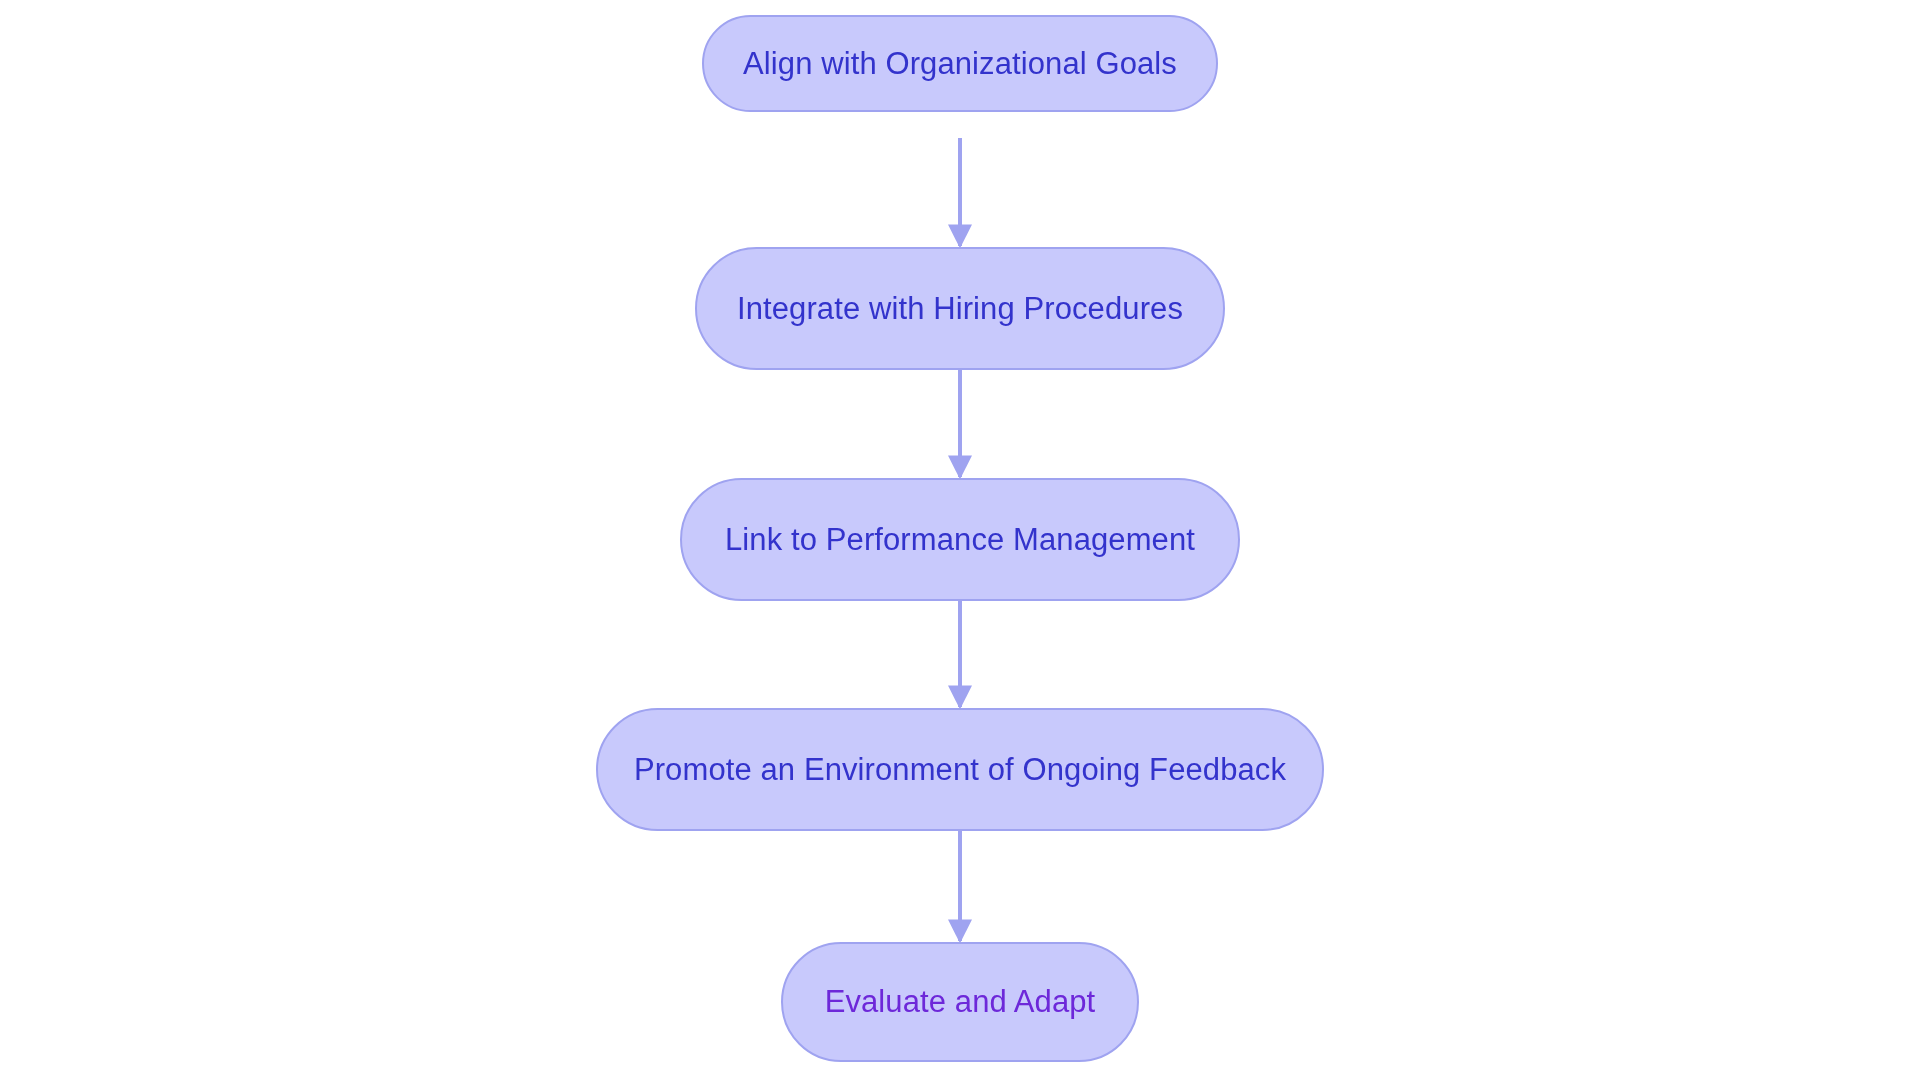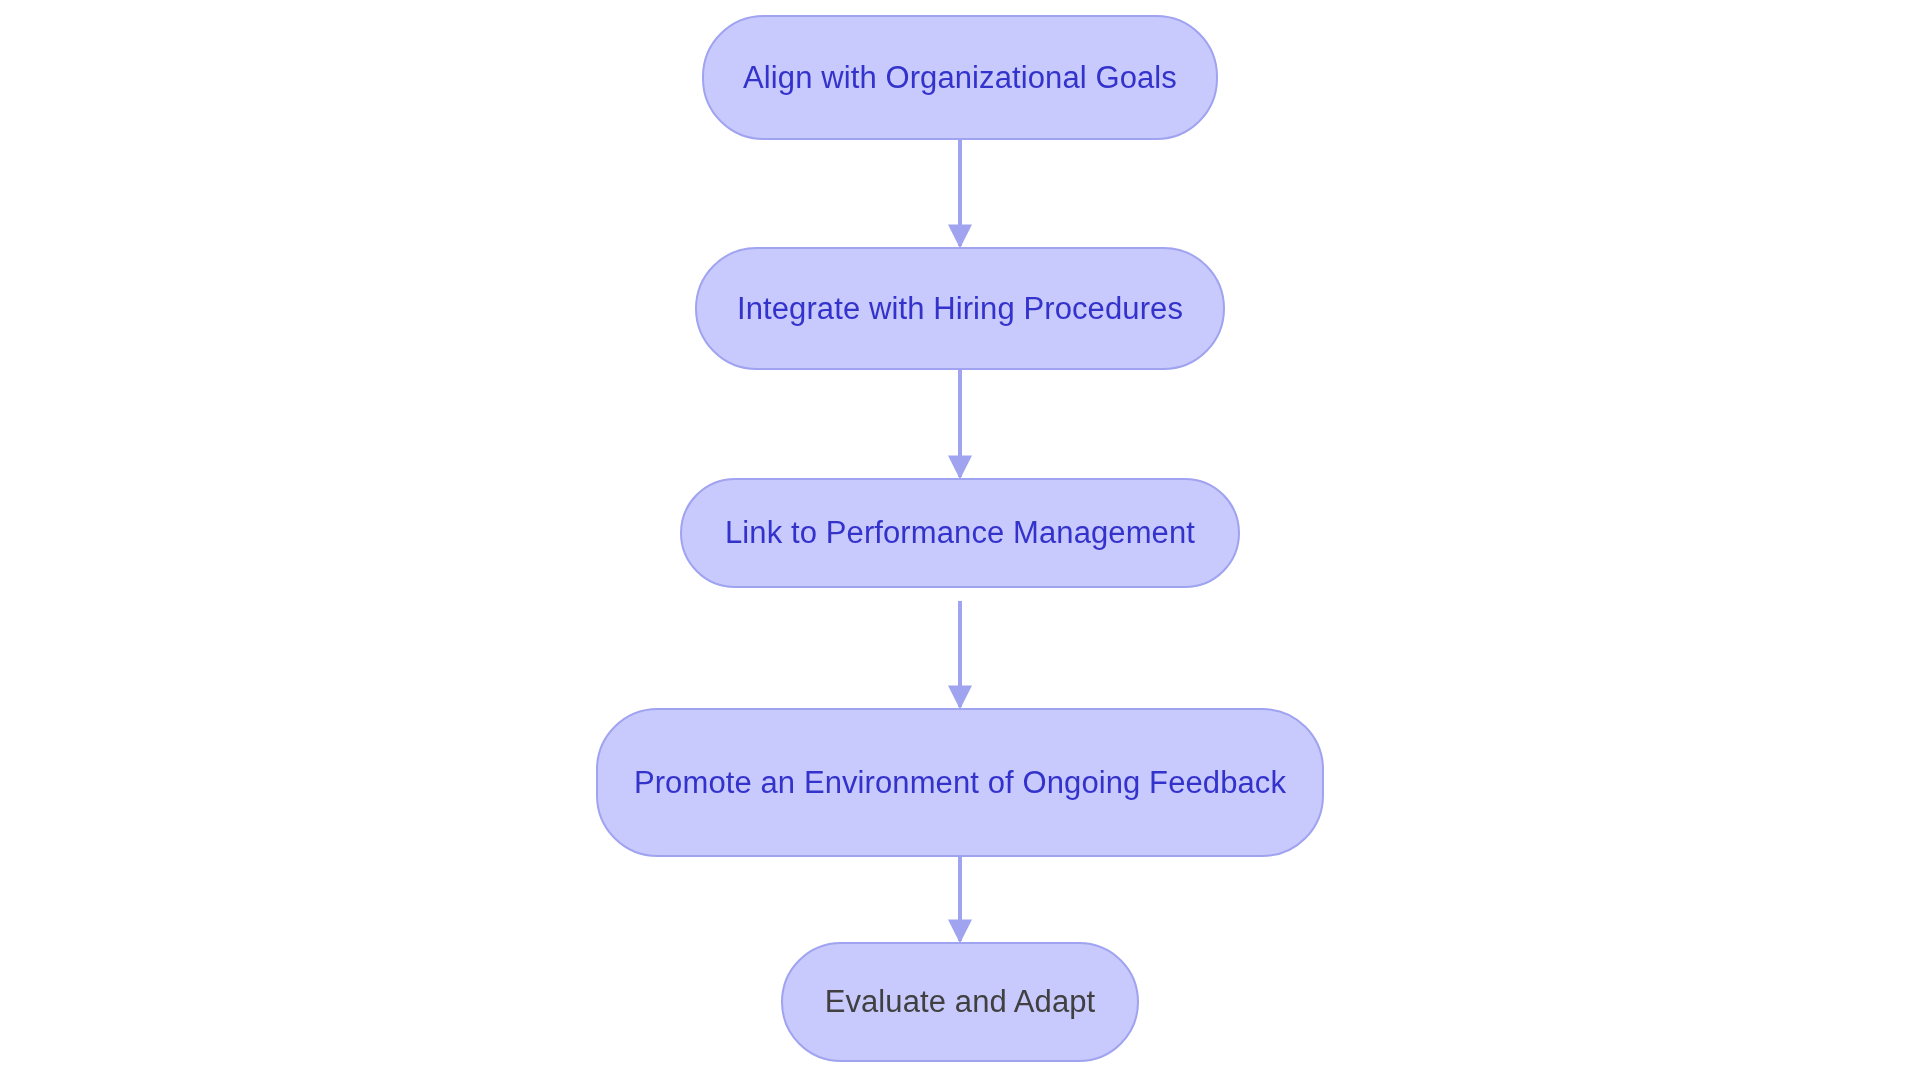--- a/index.html
+++ b/index.html
@@ -71,30 +71,30 @@
       </g>
       <g>
         <line x1="960" y1="601" x2="960" y2="707" stroke="#9fa3f0" stroke-width="4" marker-end="url(#arrowhead)"></line>
       </g>
       <g>
         <line x1="960" y1="831" x2="960" y2="941" stroke="#9fa3f0" stroke-width="4" marker-end="url(#arrowhead)"></line>
       </g>
     </svg>
 
   <div id="node-layer">
-      <div class="node" style="left: 702px; top: 15px; width: 516px; height: 125px; background: rgb(200, 201, 252); border-color: rgb(159, 163, 240); border-radius: 61.5px; color: rgb(51, 51, 204); font-size: 31px;">
+      <div class="node" style="left: 702px; top: 15px; width: 516px; height: 97px; background: rgb(200, 201, 252); border-color: rgb(159, 163, 240); border-radius: 61.5px; color: rgb(51, 51, 204); font-size: 31px;">
         <span class="node-label">Align with Organizational Goals</span>
       </div>
       <div class="node" style="left: 695px; top: 247px; width: 530px; height: 123px; background: rgb(200, 201, 252); border-color: rgb(159, 163, 240); border-radius: 61.5px; color: rgb(51, 51, 204); font-size: 31px;">
         <span class="node-label">Integrate with Hiring Procedures</span>
       </div>
-      <div class="node" style="left: 680px; top: 478px; width: 560px; height: 110px; background: rgb(200, 201, 252); border-color: rgb(159, 163, 240); border-radius: 61.5px; color: rgb(51, 51, 204); font-size: 31px; align-items: center;">
+      <div class="node" style="left: 680px; top: 478px; width: 560px; height: 123px; background: rgb(200, 201, 252); border-color: rgb(159, 163, 240); border-radius: 61.5px; color: rgb(51, 51, 204); font-size: 31px; align-items: center;">
         <span class="node-label">Link to Performance Management</span>
       </div>
-      <div class="node" style="left: 596px; top: 708px; width: 728px; height: 149px; background: rgb(200, 201, 252); border-color: rgb(159, 163, 240); border-radius: 61.5px; color: rgb(51, 51, 204); font-size: 31px;">
+      <div class="node" style="left: 596px; top: 708px; width: 728px; height: 123px; background: rgb(200, 201, 252); border-color: rgb(159, 163, 240); border-radius: 61.5px; color: rgb(51, 51, 204); font-size: 31px;">
         <span class="node-label">Promote an Environment of Ongoing Feedback</span>
       </div>
-      <div class="node" style="left: 781px; top: 942px; width: 358px; height: 120px; background: rgb(200, 201, 252); border-color: rgb(159, 163, 240); border-radius: 60px; color: #404040; font-size: 31px;">
+      <div class="node" style="left: 781px; top: 942px; width: 358px; height: 120px; background: rgb(200, 201, 252); border-color: rgb(159, 163, 240); border-radius: 60px; color: #6d28d9; font-size: 31px;">
         <span class="node-label">Evaluate and Adapt</span>
       </div>
     </div>
 
 </div>
 
 </body></html>

